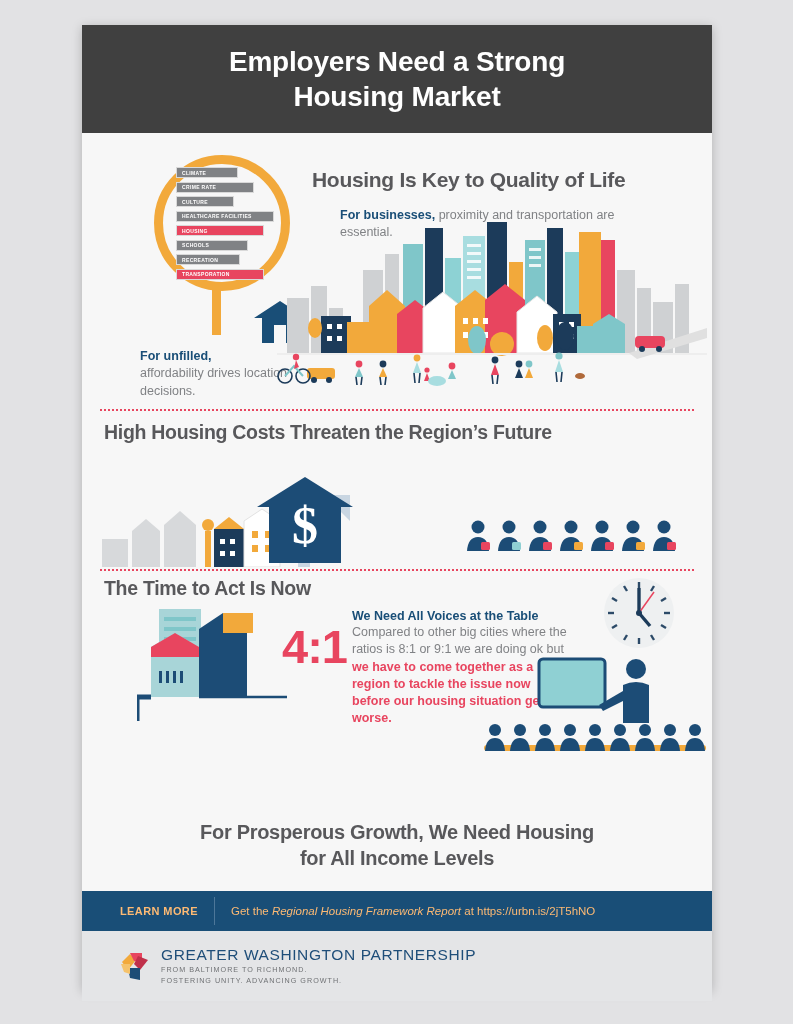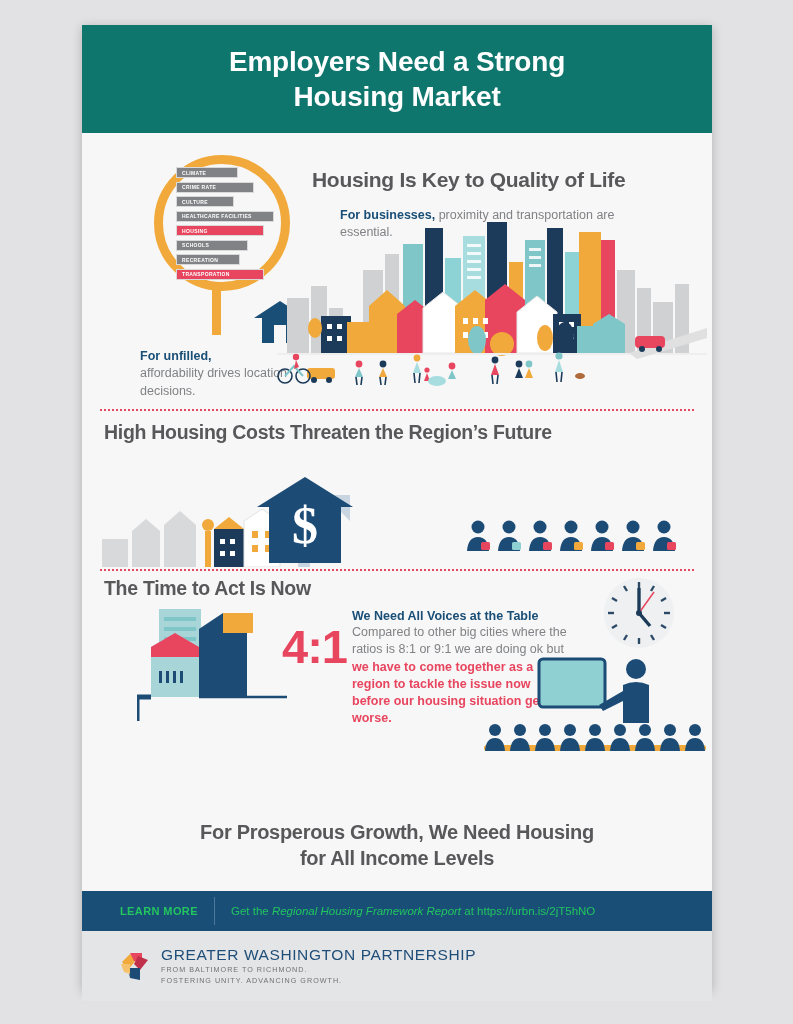--- a/index.html
+++ b/index.html
@@ -12,21 +12,21 @@
   #poster {
     position: absolute;
     left: 82px; top: 25px;
     width: 630px; height: 965px;
     background: #f7f7f7;
     box-shadow: 0 2px 10px rgba(0,0,0,0.22);
   }
 
   
   .header {
-    height: 108px; background: #0f766e;
+    height: 108px; background: #404040;
     display: flex; align-items: center; justify-content: center;
   }
   .header h1 {
     color: #ffffff; font-size: 28px; font-weight: bold;
     line-height: 1.25; text-align: center; letter-spacing: -0.2px;
   }
 
   
   .sect-title {
     color: #58585b; font-weight: bold; letter-spacing: -0.3px;
@@ -97,21 +97,21 @@
 
   
   #closing {
     position: absolute; left: 0; top: 795px; width: 100%;
     text-align: center; font-size: 20px; line-height: 1.28;
   }
 
   
   #learnbar {
     position: absolute; left: 0; top: 866px; width: 100%; height: 40px;
-    background: #194E77; display: flex; align-items: center; color: #22c55e;
+    background: #194E77; display: flex; align-items: center; color: #fdba74;
   }
   #learnbar .lm {
     font-size: 11px; font-weight: bold; letter-spacing: 0.4px;
     padding: 0 16px 0 38px;
   }
   #learnbar .sep { width:1px; height:28px; background:#4d7799; }
   #learnbar .txt { font-size: 11.5px; padding-left: 16px; }
   #learnbar .txt i { font-style: italic; }
 
   

